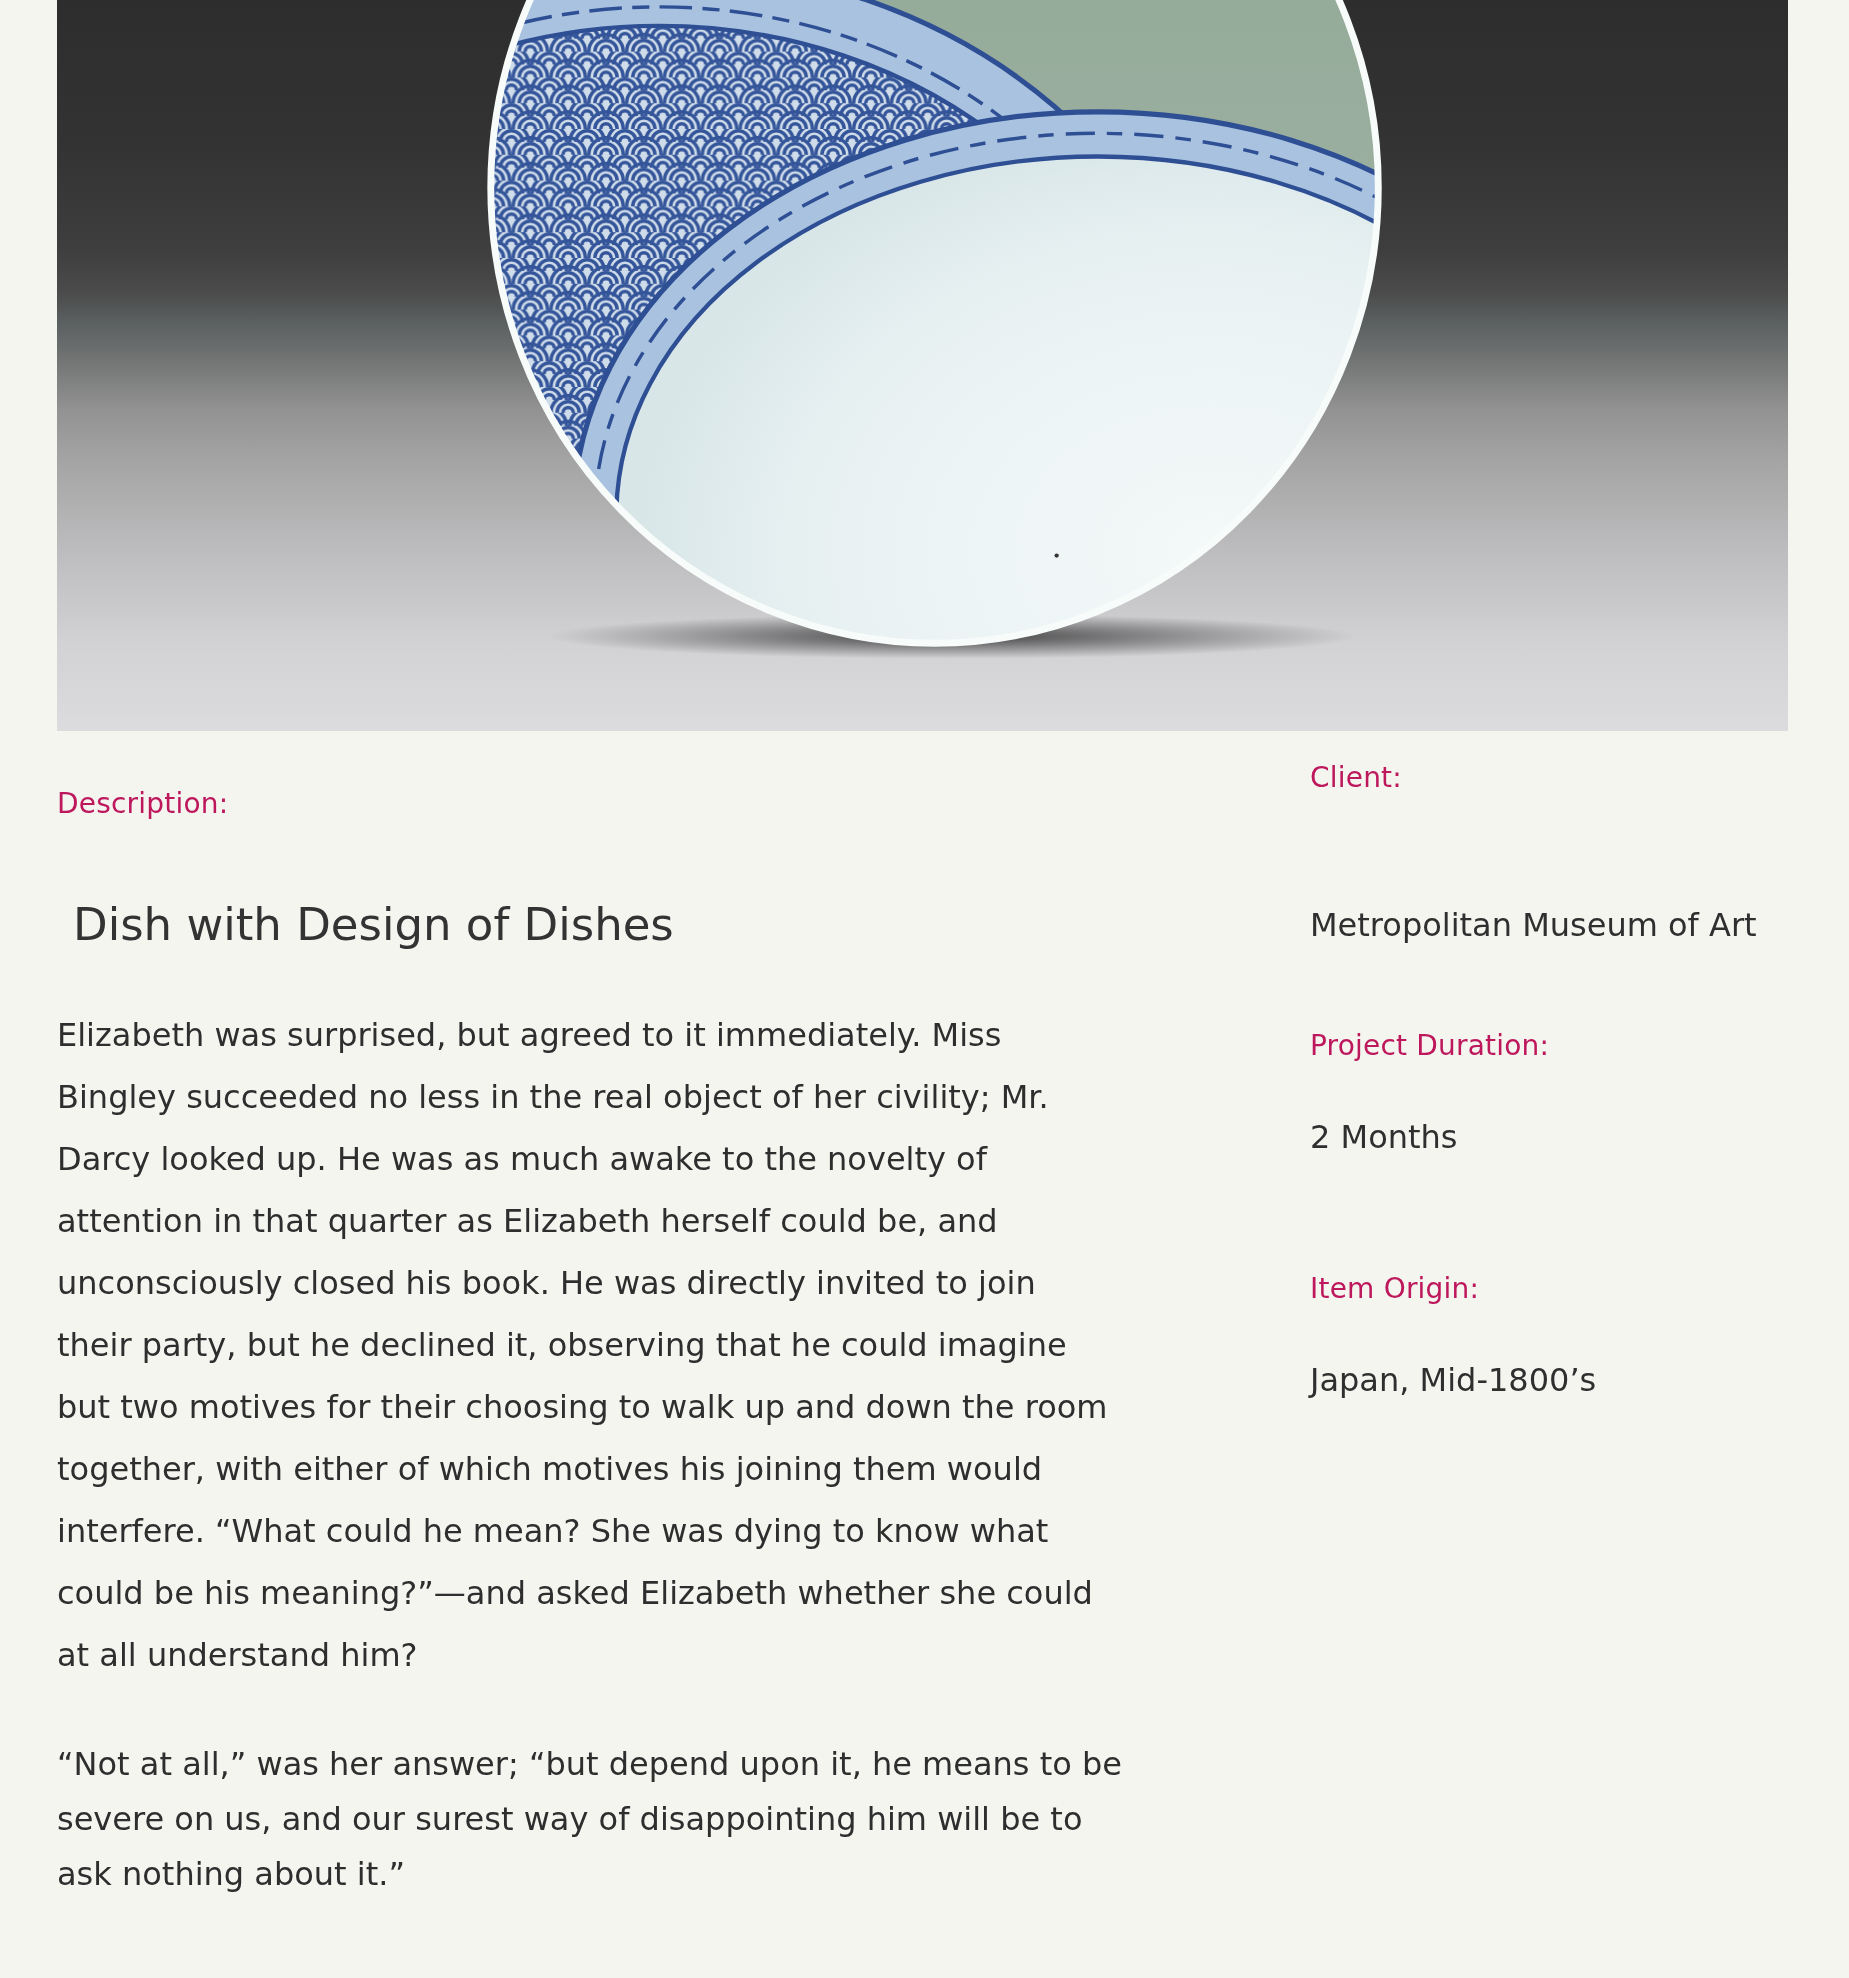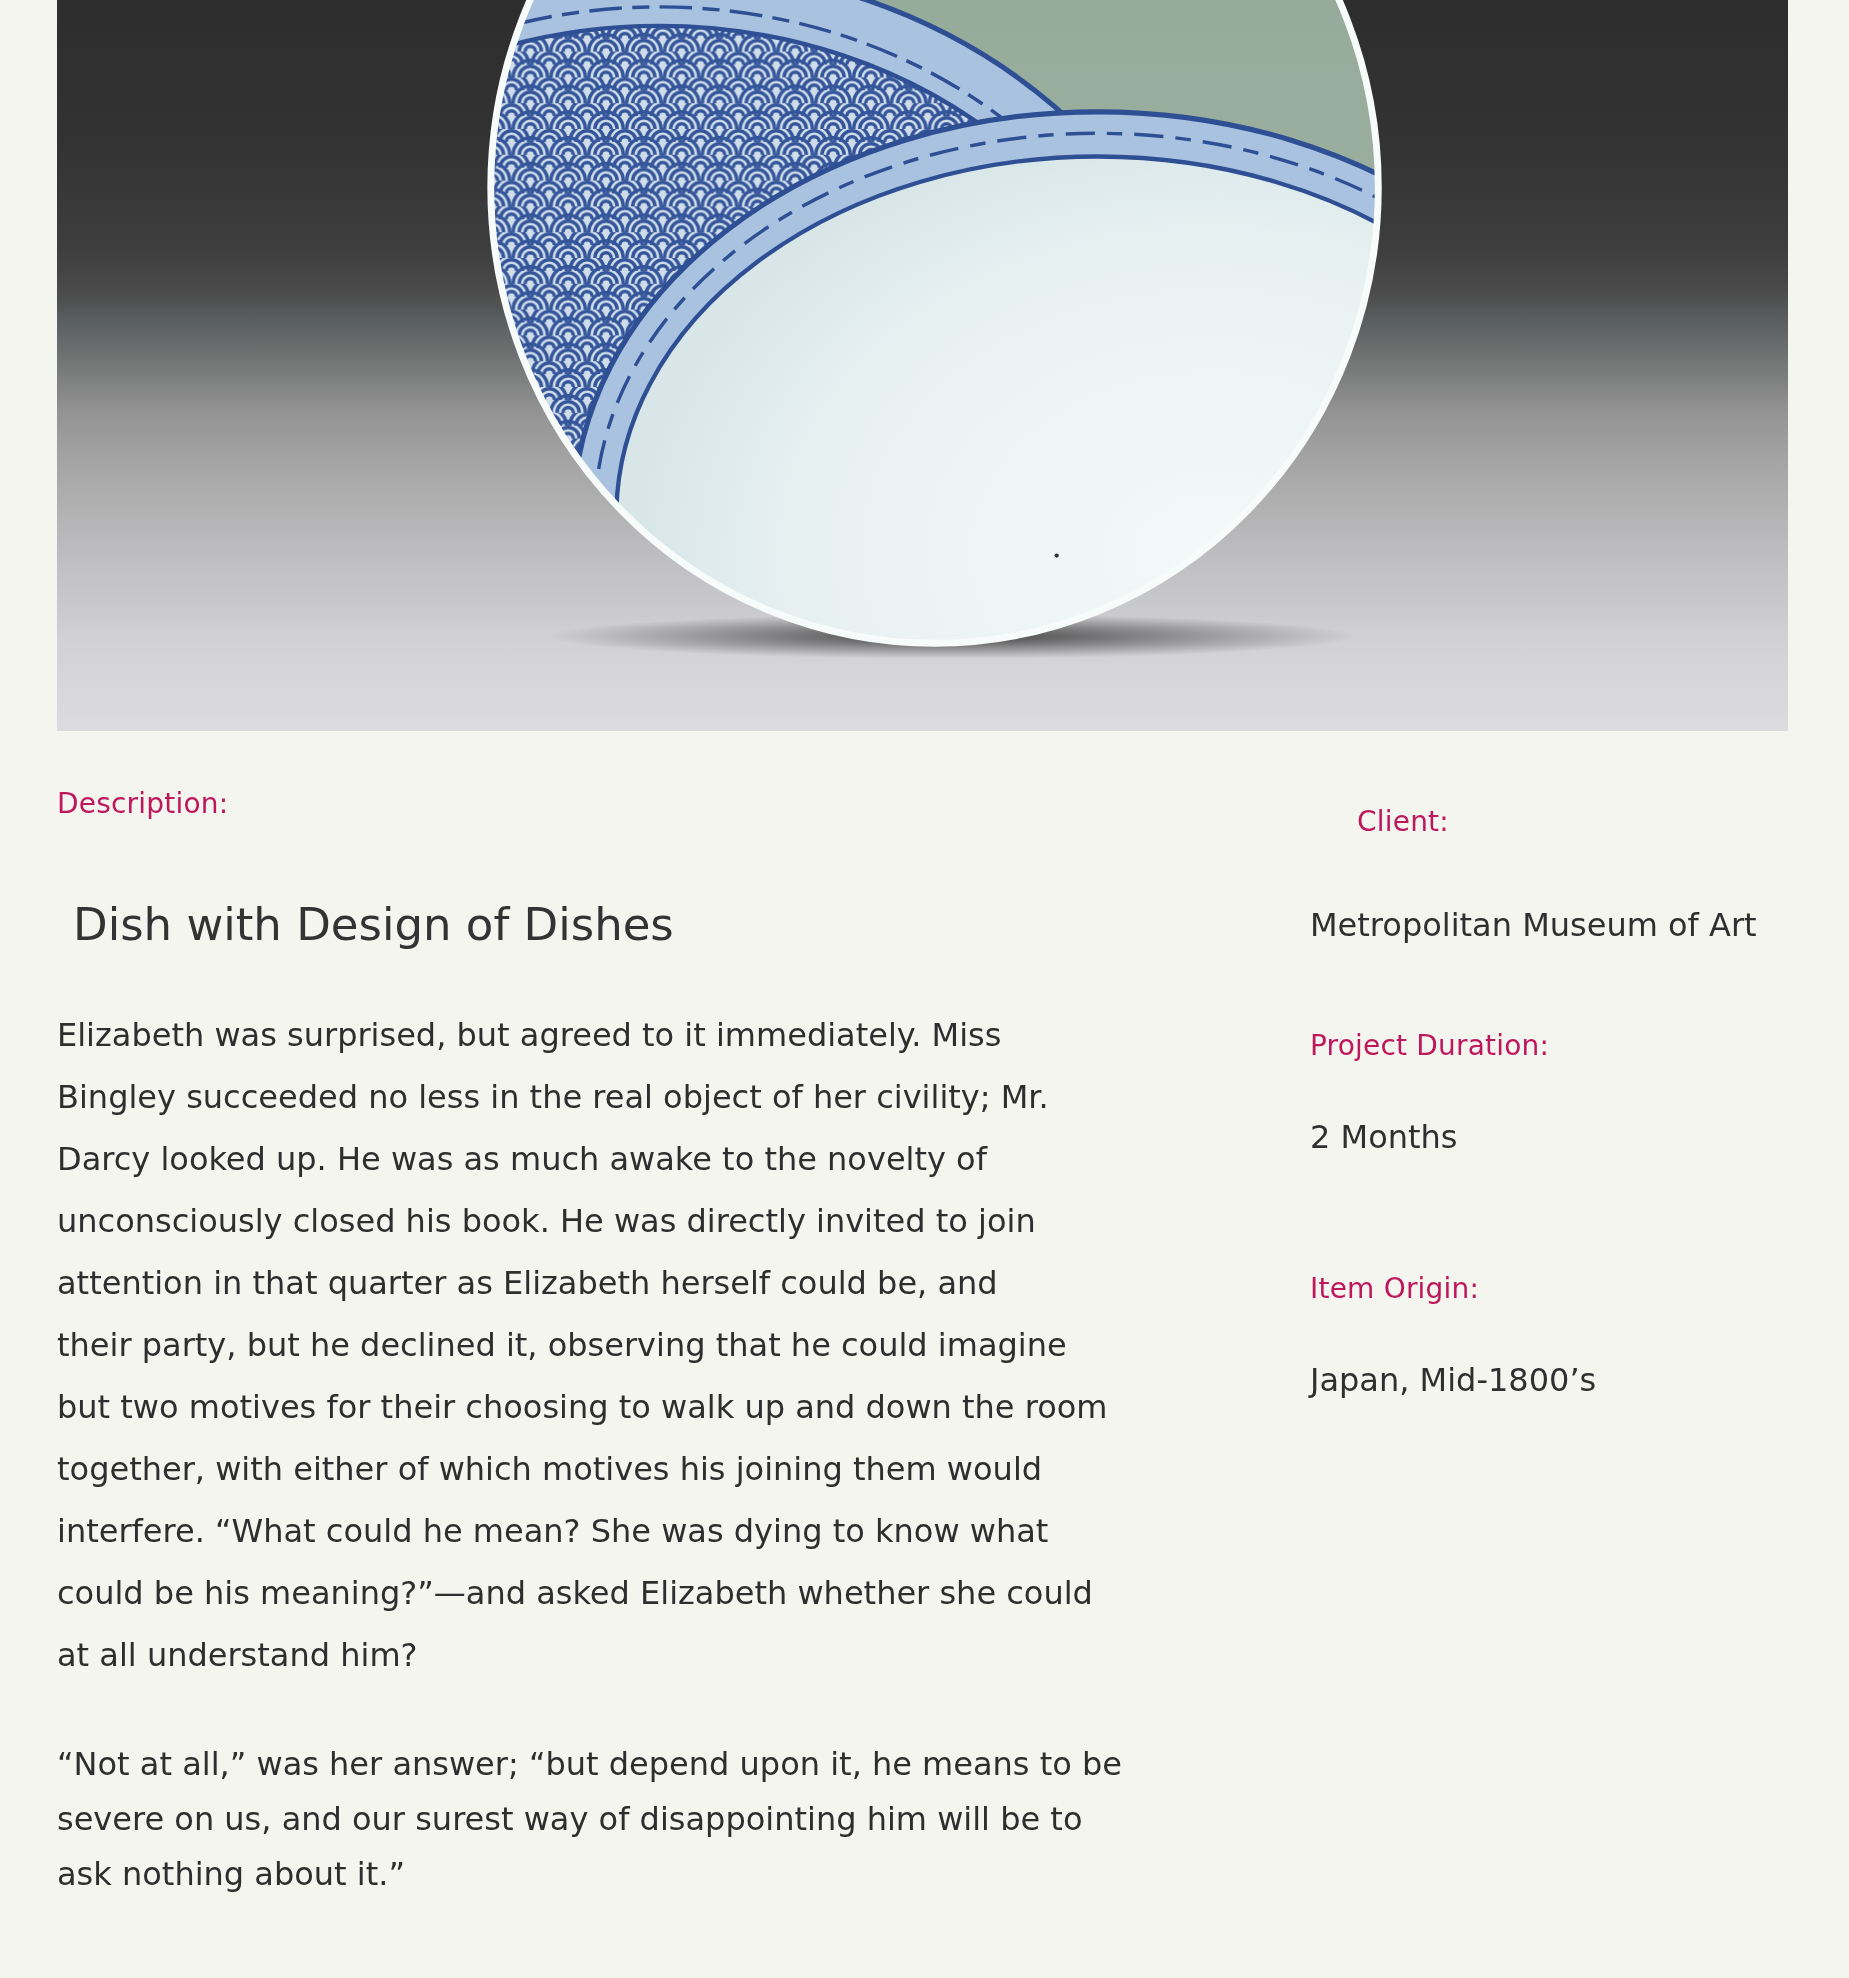--- a/index.html
+++ b/index.html
@@ -139,38 +139,38 @@
   </svg>
 </div>
 
 <div class="label" style="left:57px; top:790px;">Description:</div>
 <h1 class="title" style="margin:16px; font-weight:normal;">Dish with Design of Dishes</h1>
 
 <p class="para para1">
   <span class="ln">Elizabeth was surprised, but agreed to it immediately. Miss</span>
   <span class="ln">Bingley succeeded no less in the real object of her civility; Mr.</span>
   <span class="ln">Darcy looked up. He was as much awake to the novelty of</span>
+  <span class="ln">attention in that quarter as Elizabeth herself could be, and</span>
   <span class="ln">unconsciously closed his book. He was directly invited to join</span>
-  <span class="ln">attention in that quarter as Elizabeth herself could be, and</span>
   <span class="ln">their party, but he declined it, observing that he could imagine</span>
   <span class="ln">but two motives for their choosing to walk up and down the room</span>
   <span class="ln">together, with either of which motives his joining them would</span>
   <span class="ln">interfere. “What could he mean? She was dying to know what</span>
   <span class="ln">could be his meaning?”—and asked Elizabeth whether she could</span>
   <span class="ln">at all understand him?</span>
 </p>
 
 <p class="para para2">
   <span class="ln">“Not at all,” was her answer; “but depend upon it, he means to be</span>
   <span class="ln">severe on us, and our surest way of disappointing him will be to</span>
   <span class="ln">ask nothing about it.”</span>
 </p>
 
 <div>
-  <div class="label" style="left:1310px; top:808px;margin-left:47px;">Client:</div>
+  <div class="label" style="left:1310px; top:764px;">Client:</div>
   <div class="value" style="left:1310px; top:909px;">Metropolitan Museum of Art</div>
 
   <div class="label" style="left:1310px; top:1032px;">Project Duration:</div>
   <div class="value" style="left:1310px; top:1121px;">2 Months</div>
 
   <div class="label" style="left:1310px; top:1275px;">Item Origin:</div>
   <div class="value" style="left:1310px; top:1364px;">Japan, Mid-1800’s</div>
 </div>
 
 

